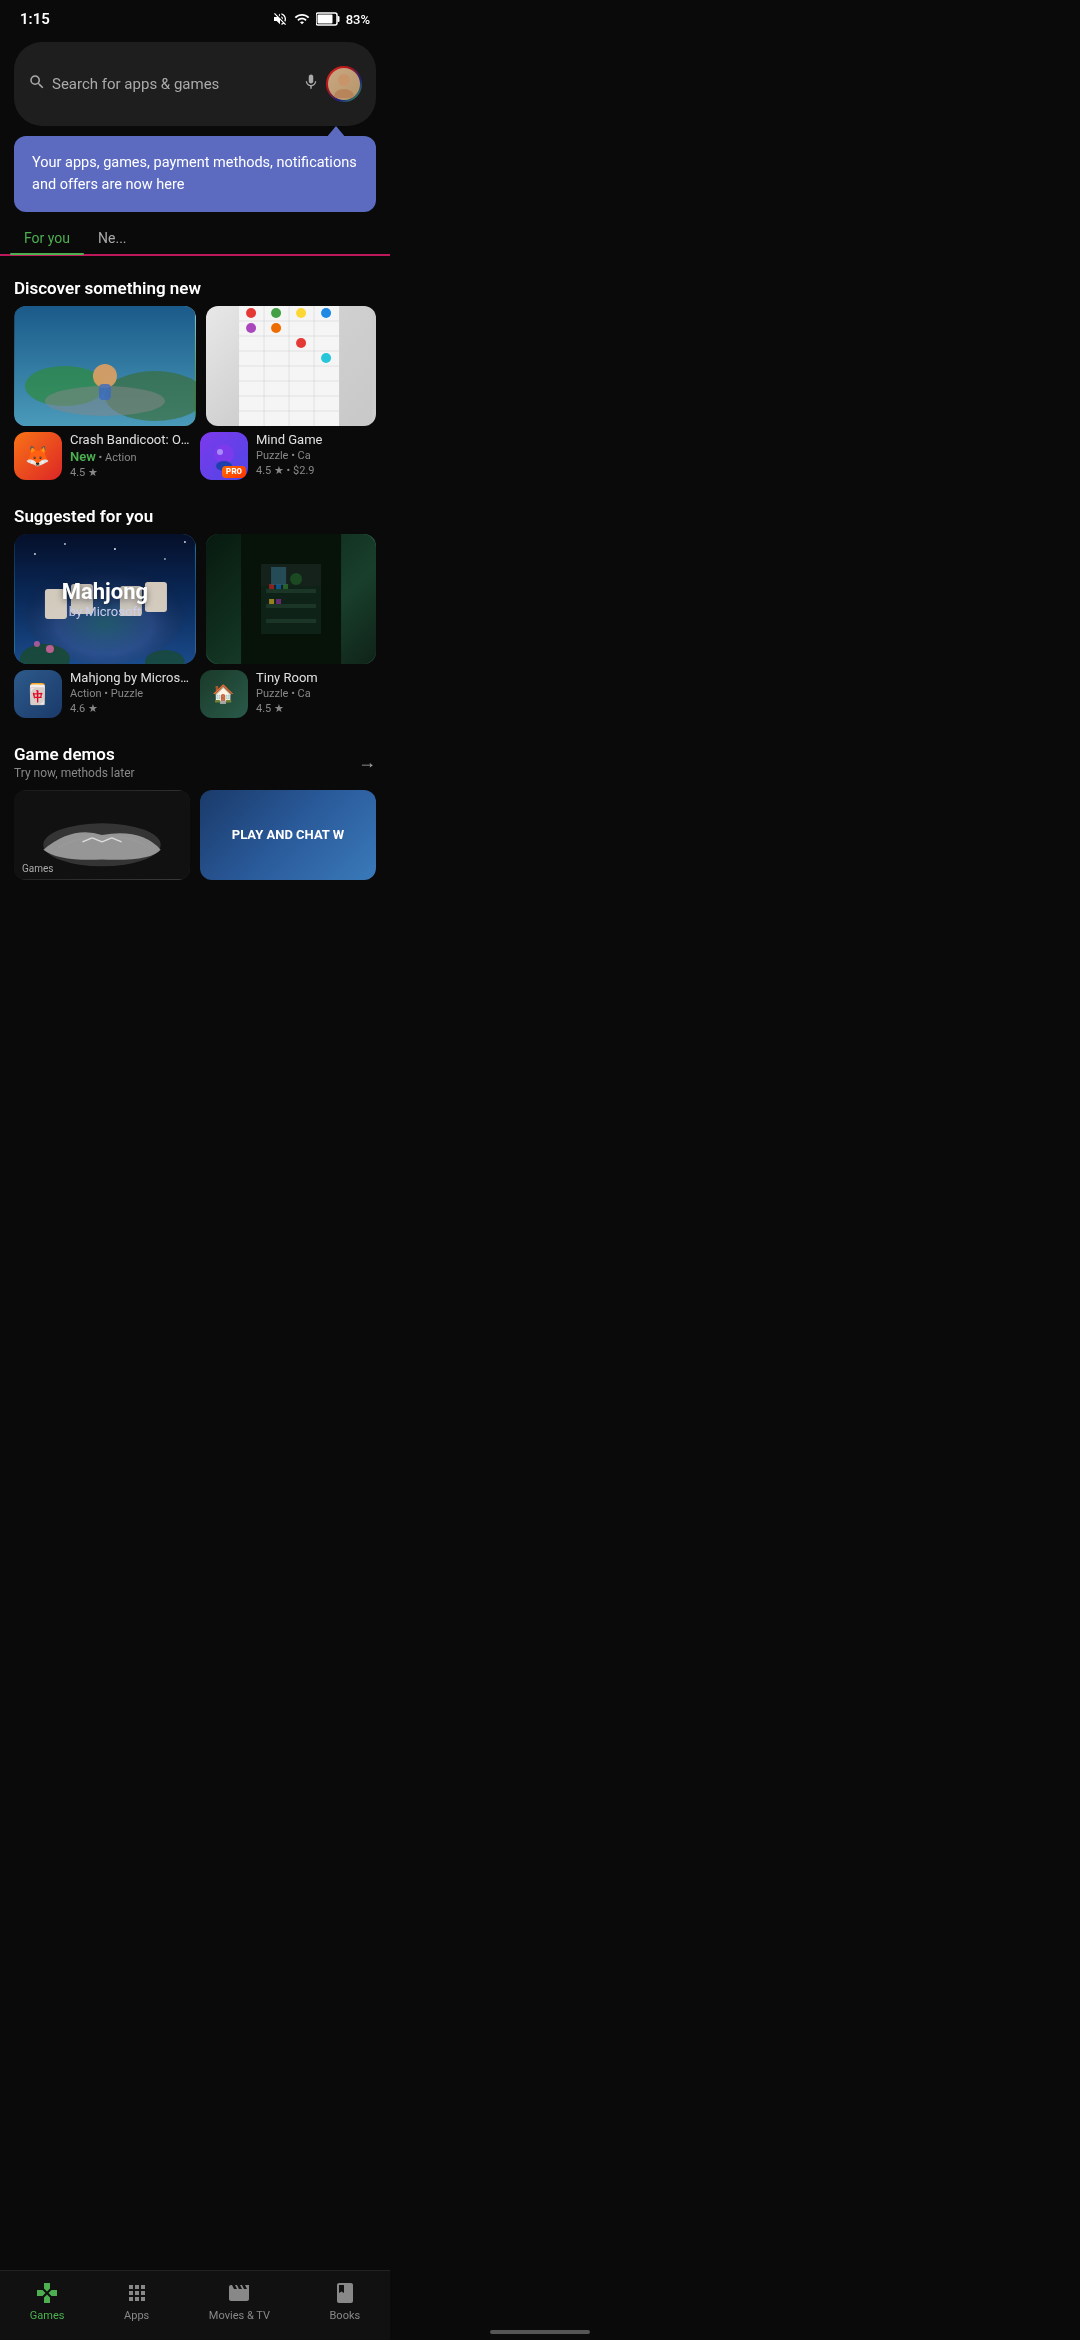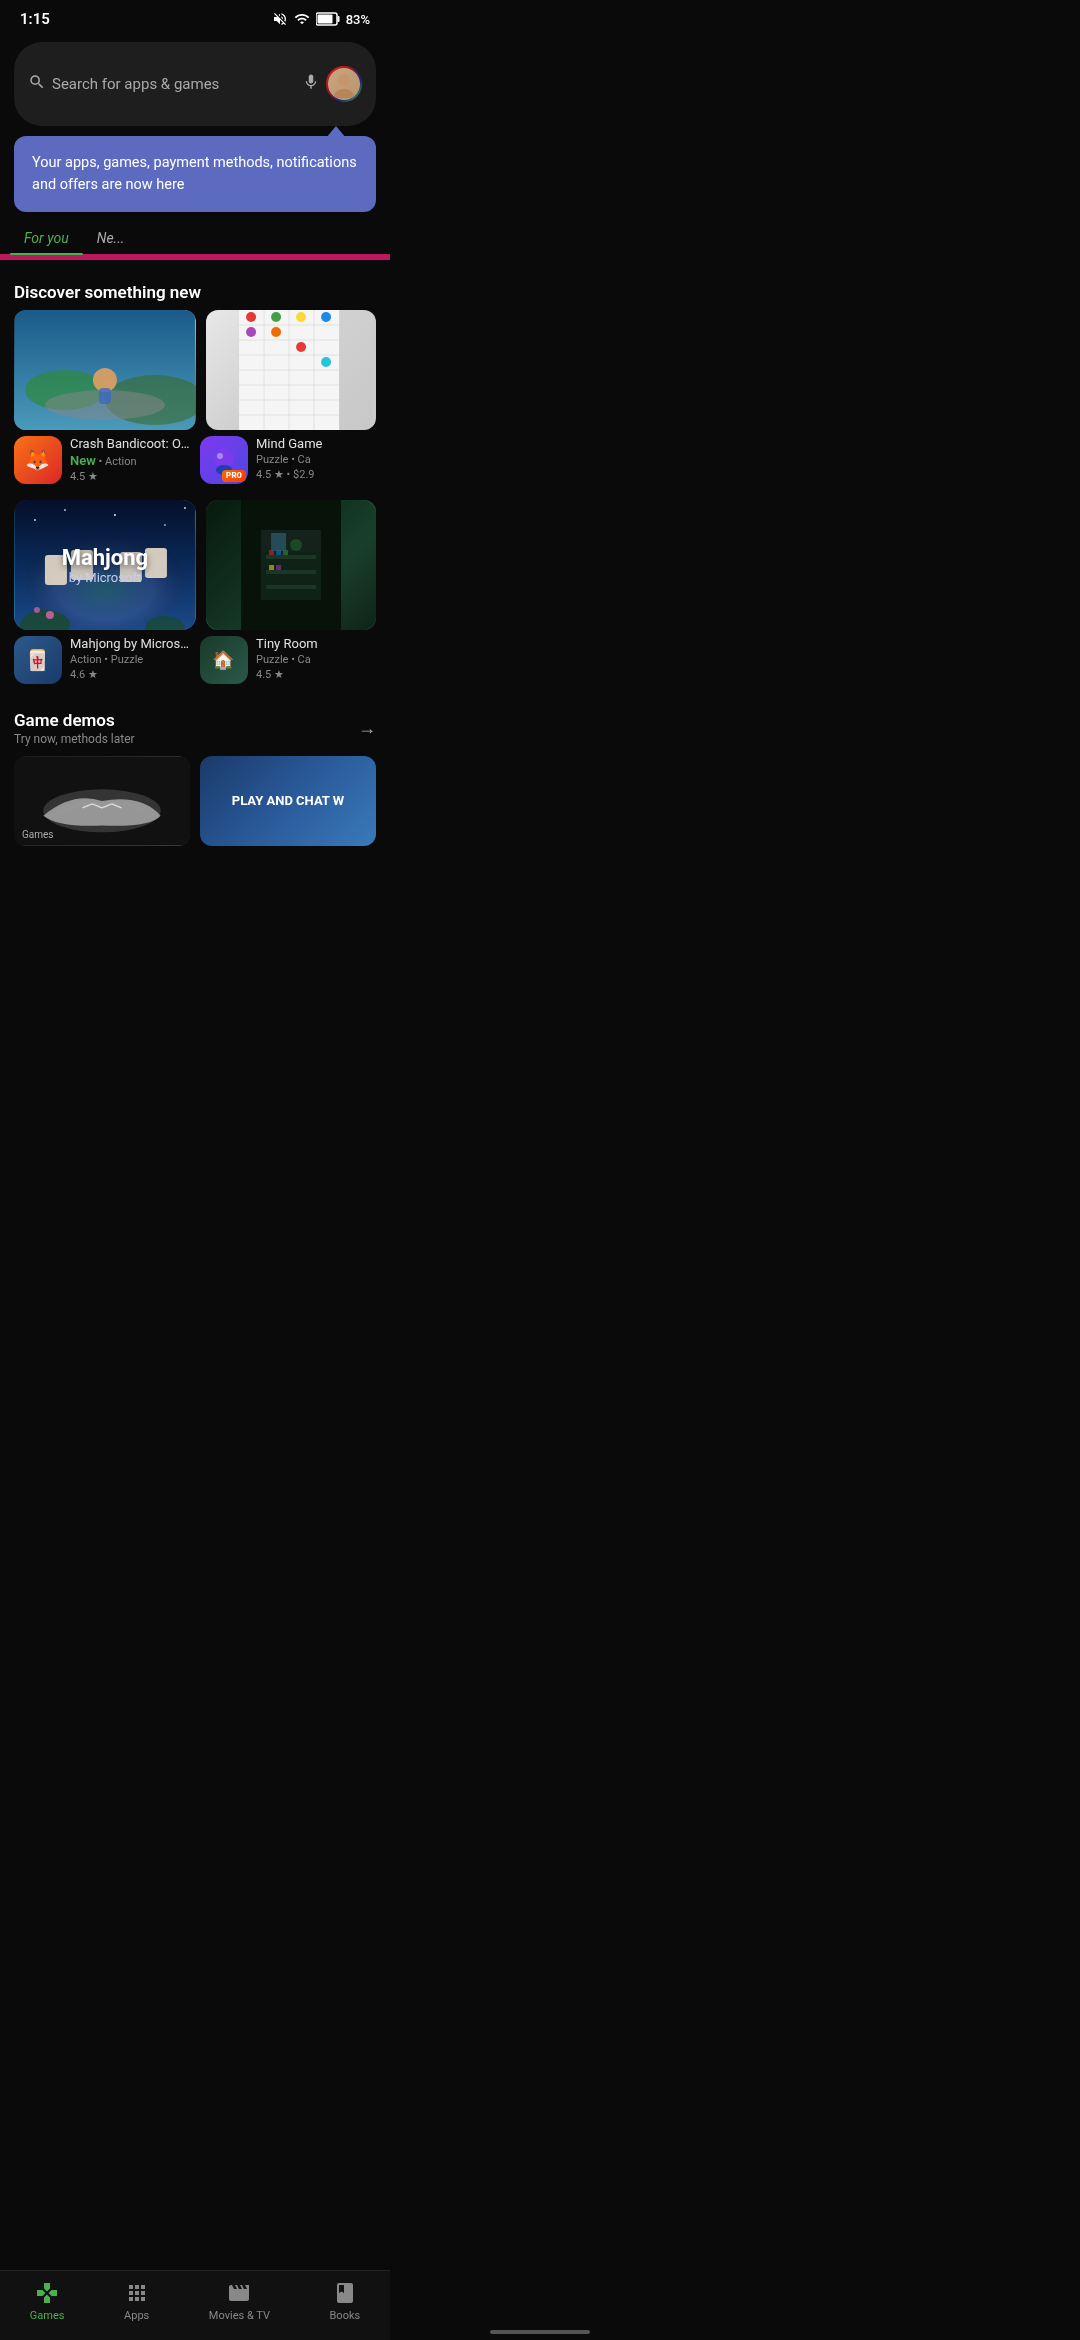--- a/index.html
+++ b/index.html
@@ -111,22 +111,21 @@
       color: #fff;
       font-size: 14.5px;
       line-height: 1.5;
     }
 
     
     .tab-bar {
       display: flex;
       padding: 0 10px;
       margin-bottom: 12px;
-      border-bottom: 6px solid #be185d;
-      font-style: italic;
+      border-bottom: 2px solid #be185d;
     }
     .tab-item {
       padding: 8px 14px;
       font-size: 14px;
       color: #aaa;
       position: relative;
     }
     .tab-item.active {
       color: #4caf50;
     }
@@ -617,20 +616,23 @@
       <div class="app-details">
         <div class="app-name">Mind Game</div>
         <div class="app-meta-gray">Puzzle • Ca</div>
         <div class="app-rating">
           <span>4.5</span> ★ • <span>$2.9</span>
         </div>
       </div>
     </div>
   </div>
 
+  <div class="section-header">
+    <span>Suggested for you</span>
+  </div>
 
   <div class="cards-row">
 
     <div class="card large-card">
       <div class="mahjong-img">
         <svg width="100%" height="100%" viewBox="0 0 180 130" style="position:absolute;top:0;left:0;">
           <defs>
             <linearGradient id="mj-sky" x1="0" y1="0" x2="0" y2="1">
               <stop offset="0%" stop-color="#050f2a"></stop>
               <stop offset="50%" stop-color="#0a2a5a"></stop>

